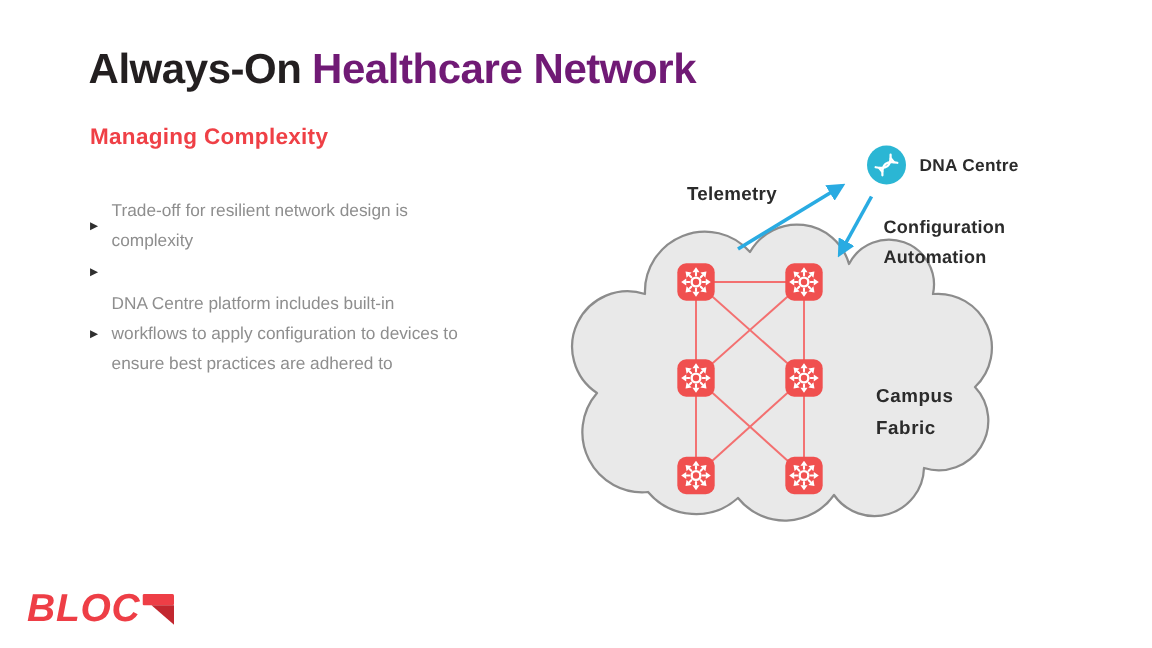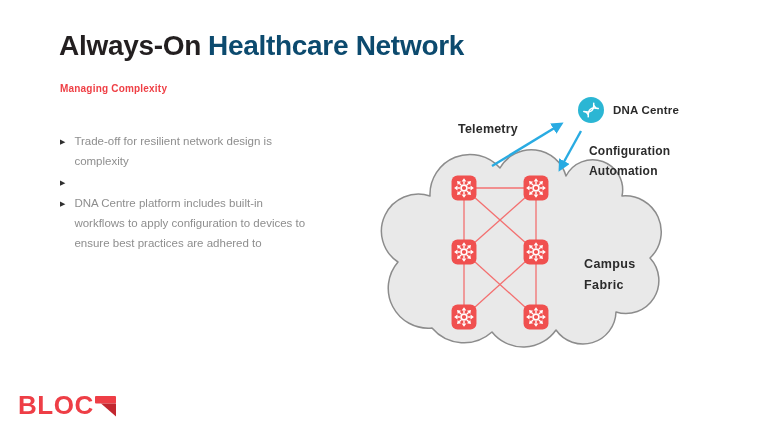--- a/index.html
+++ b/index.html
@@ -9,34 +9,34 @@
     font-family:"Liberation Sans", sans-serif;
   }
   .abs{position:absolute;}
 
   
   .title{
     left:59px;top:30px;
     font-size:28px;font-weight:700;letter-spacing:-0.3px;
     color:#231f20;white-space:nowrap;
   }
-  .title .red{color:#0c4a6e;margin-left:7px;}
+  .title .red{color:#701a75;margin-left:7px;}
   .subtitle{
     left:60px;top:83px;
-    font-size:10px;font-weight:700;letter-spacing:0.2px;
+    font-size:15px;font-weight:700;letter-spacing:0.2px;
     color:#ef4046;
   }
 
   
   .bullets{
     left:60px;top:131px;width:300px;
     list-style:none;margin:0;padding:0;
   }
   .bullets li{
-    display:flex;align-items:flex-start;gap:9px;
+    display:flex;align-items:center;gap:9px;
     margin:0 0 1px 0;
   }
   .bullets .marker{
     flex:0 0 auto;
     font-size:7px;line-height:20px;color:#2f2f2f;
     transform:translateY(0.5px);
   }
   .bullets .btext{
     font-size:11.5px;line-height:20px;color:#8e8e8e;
     max-width:232px;
@@ -45,21 +45,21 @@
   
   .diagram{left:0;top:0;}
   .diagram text{
     font-family:"Liberation Sans", sans-serif;
     font-weight:700;fill:#2b2b2b;
   }
 
   
   .logo{
     left:18px;top:392px;
-    display:flex;align-items:flex-end;
+    display:flex;align-items:flex-end;font-style:italic;
   }
   .logo .word{
     font-size:26px;font-weight:700;letter-spacing:0.5px;
     color:#ee3e46;line-height:24px;
   }
   .logo svg{display:block;margin-left:1px;margin-top:2px;}
 </style>
 </head>
 <body>
 

